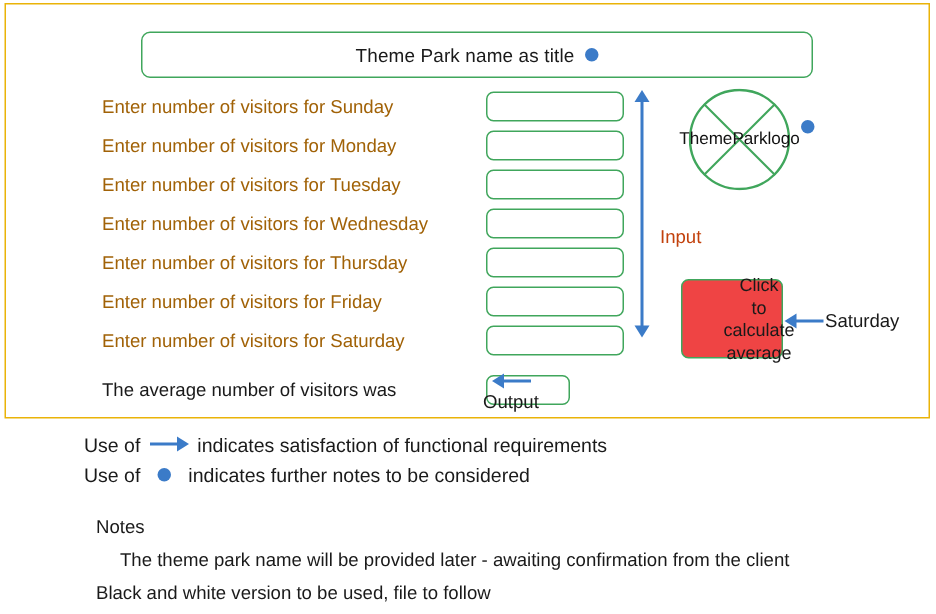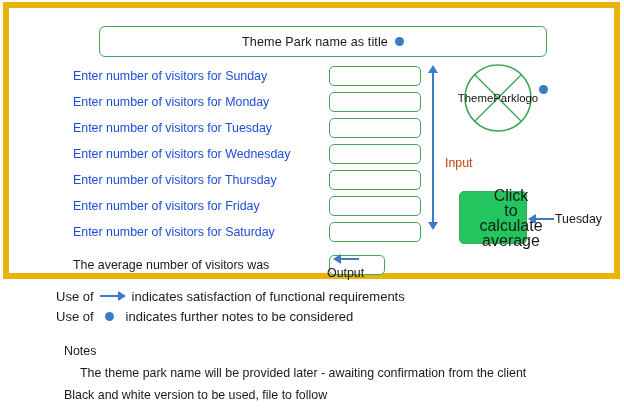--- a/index.html
+++ b/index.html
@@ -16,21 +16,21 @@
     color: #1a1a1a;
   }
 
   
   #design-frame {
     position: absolute;
     left: 3px;
     top: 2px;
     width: 617px;
     height: 277px;
-    border: 6px solid #eab308;
+    border: 1px solid #eab308;
     box-sizing: border-box;
     background: #ffffff;
   }
 
   
   #title-box {
     position: absolute;
     left: 90px;
     top: 18px;
     width: 448px;
@@ -64,21 +64,21 @@
     position: absolute;
     left: 64px;
     width: 360px;
     height: 22px;
     display: flex;
     align-items: center;
   }
   .day-label {
     font-size: 12.4px;
     width: 250px;
-    color: #1d4ed8;
+    color: #a16207;
     white-space: nowrap;
   }
   .day-input {
     position: absolute;
     left: 256px;
     top: 1px;
     width: 92px;
     height: 20px;
     border: 1.5px solid #40a65c;
     border-radius: 5px;
@@ -257,26 +257,26 @@
   
   #process-box {
     position: absolute;
     left: 450px;
     top: 183px;
     width: 68px;
     height: 53px;
     border: 1.5px solid #40a65c;
     border-radius: 5px;
     box-sizing: border-box;
-    background: #22c55e;
+    background: #ef4444;
     display: flex;
     flex-direction: column;
     align-items: center;
     justify-content: center;
-    font-size: 16px;
+    font-size: 12px;
     line-height: 15px;
     text-align: center;
     color: #1a1a1a;
     padding-left: 36px;
   }
   #process-annotation {
     position: absolute;
     left: 519px;
     top: 203px;
     height: 16px;
@@ -384,21 +384,21 @@
   <div id="process-box">
     <span>Click to</span>
     <span>calculate</span>
     <span>average</span>
   </div>
   <div id="process-annotation">
     <span class="arrow-left">
       <span class="shaft"></span>
       <span class="head"></span>
     </span>
-    <span class="anno-text">Tuesday</span>
+    <span class="anno-text">Saturday</span>
   </div>
 
   <div id="output-row">
     <span id="output-label">The average number of visitors was</span>
     <span id="output-input"></span>
   </div>
   <div id="output-annotation" style="top:246px">
     <span class="arrow-left">
       <span class="shaft"></span>
       <span class="head"></span>

